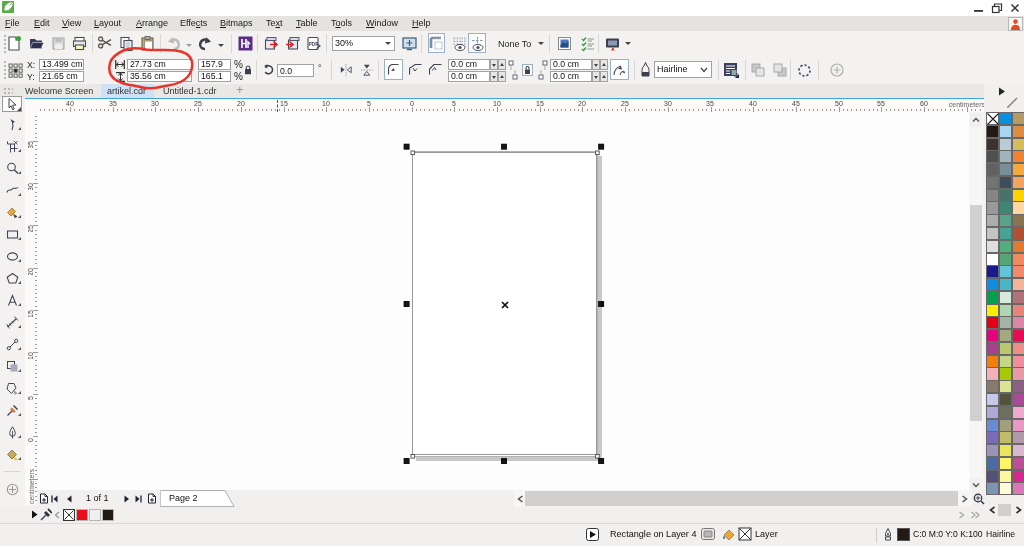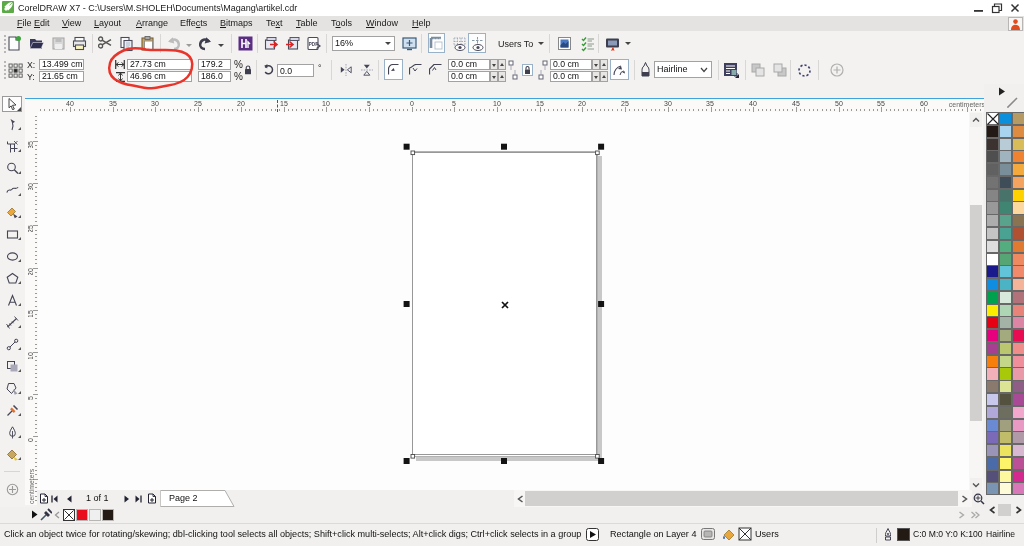--- a/index.html
+++ b/index.html
@@ -36,31 +36,30 @@
   background-size:4px 4px; }
 </style></head><body>
 <div id="app">
 
 <div id="title">
  <svg class="abs" style="left:2px;top:1px" width="12" height="12" viewBox="0 0 12 12">
    <rect x="0" y="0" width="12" height="12" rx="1" fill="#5aab46"></rect>
    <path d="M10.5 1.5 C8.5 1 6.5 1.8 5 3.3 L2.2 6.1 L3.5 6.5 L2 8 L4 10 L5.5 8.5 L5.9 9.8 L8.7 7 C10.2 5.5 11 3.5 10.5 1.5 Z" fill="#fff"></path>
    <path d="M10.5 1.5 L7.5 4.5" stroke="#5aab46" stroke-width="0.7"></path>
  </svg>
- <span class="abs" style="left:18px;top:2.5px">CorelDRAW X7 - C:\Users\M.SHOLEH\Documents\Magang\artikel.cdr</span>
  <svg class="abs" style="left:968px;top:1px" width="56" height="14" viewBox="0 0 56 14">
    <rect x="6" y="9" width="9" height="1.8" fill="#333"></rect>
    <rect x="24.5" y="5.5" width="6.5" height="6" fill="none" stroke="#333" stroke-width="1.2"></rect>
    <path d="M26.5 5.5 V3 H33.5 V9.5 H31" fill="none" stroke="#333" stroke-width="1.2"></path>
    <path d="M43.5 3.5 L50.5 10.5 M50.5 3.5 L43.5 10.5" stroke="#333" stroke-width="1.5"></path>
  </svg>
 </div>
 
 <div id="menubar">
- <span class="menu" style="left:17px"><u>F</u>ile</span>
+ <span class="menu" style="left:5px"><u>F</u>ile</span>
  <span class="menu" style="left:34px"><u>E</u>dit</span>
  <span class="menu" style="left:62px"><u>V</u>iew</span>
  <span class="menu" style="left:94px"><u>L</u>ayout</span>
  <span class="menu" style="left:136px"><u>A</u>rrange</span>
  <span class="menu" style="left:180px">Effe<u>c</u>ts</span>
  <span class="menu" style="left:220px"><u>B</u>itmaps</span>
  <span class="menu" style="left:266px">Te<u>x</u>t</span>
  <span class="menu" style="left:296px"><u>T</u>able</span>
  <span class="menu" style="left:331px">T<u>o</u>ols</span>
  <span class="menu" style="left:366px"><u>W</u>indow</span>
@@ -137,21 +136,21 @@
         <rect x="4.5" y="5" width="9" height="9" fill="#e8e8f2" stroke="#4a4a5a" stroke-width="1.1"></rect>
         <rect x="6" y="2.5" width="9" height="3" fill="#d8d8e8" stroke="#4a4a5a" stroke-width="0.9"></rect>
         <path d="M2 9.5 H8 M5.5 6.5 L9 9.5 L5.5 12.5" stroke="#d22" stroke-width="1.6" fill="none"></path>
       </svg>
 <svg class="abs" style="left:305px;top:4px" width="17" height="17" viewBox="0 0 17 17">
         <rect x="3" y="2.5" width="10" height="12" rx="1" fill="#fff" stroke="#4a4a5a" stroke-width="1.1"></rect>
         <text x="3.8" y="10.5" font-size="4.6" font-weight="bold" fill="#4a4a5a">PDF</text>
         <path d="M11.5 8.5 L15 11 L11.5 13.5" fill="none" stroke="#4a4a5a" stroke-width="1.2"></path>
       </svg>
 <div class="sep" style="left:326px;top:3px;height:19px"></div>
-<div class="field" style="left:332px;top:5px;width:63px;height:15px;line-height:13px;font-size:9px">16%</div>
+<div class="field" style="left:332px;top:5px;width:63px;height:15px;line-height:13px;font-size:9px">30%</div>
 <div class="caret" style="left:385px;top:11px"></div>
 <svg class="abs" style="left:401px;top:4px" width="17" height="17" viewBox="0 0 17 17">
         <rect x="2" y="3" width="13" height="10" fill="#cfe0f0" stroke="#3b5a78" stroke-width="1.2"></rect>
         <path d="M8.5 5 V11 M5.5 8 H11.5" stroke="#3b5a78" stroke-width="1.2"></path>
         <path d="M6 14.5 H11" stroke="#3b5a78" stroke-width="1.4"></path>
       </svg>
 <div class="sep" style="left:421px;top:3px;height:19px"></div>
 <div class="abs" style="left:428px;top:2px;width:17px;height:20px;background:#fdfdfd;border:1px solid #9ab2c8"></div>
 <svg class="abs" style="left:428px;top:4px" width="17" height="17" viewBox="0 0 17 17">
         <path d="M3 3 V13 M3 3 H13" stroke="#7a8ea0" stroke-width="2.6"></path>
@@ -162,21 +161,21 @@
         <path d="M3 3 H14 M3 6.5 H14 M3 10 H14 M3 3 V10 M6.5 3 V10 M10 3 V10 M14 3 V10" stroke="#9aa8b8" stroke-width="0.9" stroke-dasharray="1.5 1"></path>
         <ellipse cx="9" cy="12.5" rx="5" ry="3" fill="#fff" stroke="#4a4a5a" stroke-width="1"></ellipse>
         <circle cx="9" cy="12.5" r="1.6" fill="#4a4a5a"></circle>
       </svg>
 <div class="abs" style="left:468px;top:2px;width:18px;height:20px;background:#fdfdfd;border:1px solid #9ab2c8"></div>
 <svg class="abs" style="left:469px;top:4px" width="17" height="17" viewBox="0 0 17 17">
         <path d="M8.5 2 V10 M3 5.5 H14" stroke="#8899aa" stroke-width="1" stroke-dasharray="2.5 1.5"></path>
         <ellipse cx="9" cy="12.5" rx="5" ry="3" fill="#fff" stroke="#4a4a5a" stroke-width="1"></ellipse>
         <circle cx="9" cy="12.5" r="1.6" fill="#4a4a5a"></circle>
       </svg>
-<span class="abs" style="left:498px;top:8px;font-size:9px;color:#222">Users To</span>
+<span class="abs" style="left:498px;top:8px;font-size:9px;color:#222">None To</span>
 <div class="caret" style="left:538px;top:11px"></div>
 <div class="sep" style="left:549px;top:3px;height:19px"></div>
 <svg class="abs" style="left:556px;top:4px" width="17" height="17" viewBox="0 0 17 17">
         <rect x="2.5" y="2.5" width="12" height="12" fill="#fff" stroke="#888" stroke-width="1"></rect>
         <rect x="4.5" y="4.5" width="8" height="8" fill="#4a78c0"></rect>
         <path d="M4.5 10 L7.5 7 L9.5 9 L12.5 6 V12.5 H4.5 Z" fill="#2a4a80"></path>
       </svg>
 <svg class="abs" style="left:579px;top:4px" width="17" height="17" viewBox="0 0 17 17">
         <path d="M3 4 L4.5 5.5 L7 2.5 M3 9 L4.5 10.5 L7 7.5 M3 14 L4.5 15.5 L7 12.5" stroke="#3a9a3a" stroke-width="1.4" fill="none"></path>
         <path d="M8.5 4 H15 M8.5 6 H13 M8.5 9 H15 M8.5 11 H13 M8.5 14 H15" stroke="#8a9a8a" stroke-width="1"></path>
@@ -208,23 +207,23 @@
 <div class="field" style="left:39px;top:15px;width:45px">21.65 cm</div>
 <svg class="abs" style="left:115px;top:4px" width="10" height="9" viewBox="0 0 10 9">
         <path d="M0.7 0 V9 M9.3 0 V9" stroke="#333" stroke-width="1.2"></path>
         <path d="M1 4.5 H9 M3.5 2.5 L1 4.5 L3.5 6.5 M6.5 2.5 L9 4.5 L6.5 6.5" stroke="#333" stroke-width="1" fill="none"></path>
       </svg>
 <div class="field" style="left:127px;top:3px;width:65px">27.73 cm</div>
 <svg class="abs" style="left:115.5px;top:15.5px" width="9" height="10" viewBox="0 0 9 10">
         <path d="M0 0.7 H9 M0 9.3 H9" stroke="#333" stroke-width="1.2"></path>
         <path d="M4.5 1 V9 M2.5 3.5 L4.5 1 L6.5 3.5 M2.5 6.5 L4.5 9 L6.5 6.5" stroke="#333" stroke-width="1" fill="none"></path>
       </svg>
-<div class="field" style="left:127px;top:15px;width:65px">46.96 cm</div>
-<div class="field" style="left:198px;top:3px;width:33px">179.2</div>
-<div class="field" style="left:198px;top:15px;width:33px">186.0</div>
+<div class="field" style="left:127px;top:15px;width:65px">35.56 cm</div>
+<div class="field" style="left:198px;top:3px;width:33px">157.9</div>
+<div class="field" style="left:198px;top:15px;width:33px">165.1</div>
 <span class="lbl" style="left:234px;top:3px;font-size:10px">%</span>
 <span class="lbl" style="left:234px;top:15px;font-size:10px">%</span>
 <svg class="abs" style="left:244px;top:9px" width="8" height="10" viewBox="0 0 8 10">
         <rect x="1" y="4" width="6" height="5.2" rx="0.5" fill="#3e3e4e"></rect>
         <path d="M2.2 4 V2.8 a1.8 1.8 0 0 1 3.6 0 V4" fill="none" stroke="#3e3e4e" stroke-width="1.1"></path>
       </svg>
 <div class="sep" style="left:256px;top:4px;height:20px"></div>
 <svg class="abs" style="left:263px;top:8px" width="11" height="11" viewBox="0 0 11 11">
         <path d="M2.2 3.5 A4 4 0 1 1 2.2 8" fill="none" stroke="#3e3e4e" stroke-width="1.5"></path>
         <path d="M4.5 0.2 L1.2 1.8 L4.2 4.4 Z" fill="#3e3e4e"></path>
@@ -338,20 +337,28 @@
           <circle cx="7.5" cy="7.5" r="5.5"></circle>
         </g>
       </svg>
 <div class="sep" style="left:818px;top:4px;height:20px"></div>
 <svg class="abs" style="left:830px;top:7px" width="14" height="14" viewBox="0 0 14 14">
         <circle cx="7" cy="7" r="6" fill="none" stroke="#b0b0b0" stroke-width="1.2"></circle>
         <path d="M7 3.5 V10.5 M3.5 7 H10.5" stroke="#b0b0b0" stroke-width="1.2"></path>
       </svg>
 </div>
 
+<div id="tabbar">
+ <div class="grip" style="left:3px;top:3px;height:9px;width:10px;background-size:4px 4px"></div>
+ <span class="dtab" style="left:25px">Welcome Screen</span>
+ <div class="abs" style="left:101px;top:0;width:53px;height:14px;background:#cfe2f5"></div>
+ <span class="dtab" style="left:107px">artikel.cdr</span>
+ <span class="dtab" style="left:163px">Untitled-1.cdr</span>
+ <span class="dtab" style="left:236px;color:#999;font-size:13px;top:-1px">+</span>
+</div>
 <div id="blueline"></div>
 
 <div id="hruler">
 <div class="rnum" style="left:24px;top:0.5px;width:16px;text-align:center">40</div>
 <div class="rnum" style="left:67px;top:0.5px;width:16px;text-align:center">35</div>
 <div class="rnum" style="left:109px;top:0.5px;width:16px;text-align:center">30</div>
 <div class="rnum" style="left:152px;top:0.5px;width:16px;text-align:center">25</div>
 <div class="rnum" style="left:195px;top:0.5px;width:16px;text-align:center">20</div>
 <div class="rnum" style="left:238px;top:0.5px;width:16px;text-align:center">15</div>
 <div class="rnum" style="left:280px;top:0.5px;width:16px;text-align:center">10</div>
@@ -1028,39 +1035,38 @@
 <div class="abs" style="left:102px;top:2px;width:12px;height:12px;background:#231a15;border:1px solid #b8b6b4"></div>
 <svg class="abs" style="left:958px;top:4px" width="7" height="8" viewBox="0 0 7 8">
         <path d="M1.5 1 L5.5 4 L1.5 7" fill="none" stroke="#aaa" stroke-width="1.4"></path>
       </svg>
 <svg class="abs" style="left:970px;top:4px" width="10" height="8" viewBox="0 0 10 8">
         <path d="M1.5 1 L5 4 L1.5 7 M5.5 1 L9 4 L5.5 7" fill="none" stroke="#aaa" stroke-width="1.3"></path>
       </svg>
 </div>
 
 <div id="status">
- <span class="abs" style="left:4px;top:5px">Click an object twice for rotating/skewing; dbl-clicking tool selects all objects; Shift+click multi-selects; Alt+click digs; Ctrl+click selects in a group</span>
  <svg class="abs" style="left:586px;top:4px" width="13" height="13" viewBox="0 0 13 13">
         <rect x="0.5" y="0.5" width="12" height="12" rx="2" fill="#fff" stroke="#333"></rect>
         <path d="M4 3 L10 6.5 L4 10 Z" fill="#111"></path>
       </svg>
  <span class="abs" style="left:610px;top:5px">Rectangle on Layer 4</span>
  <svg class="abs" style="left:701px;top:4px" width="14" height="13" viewBox="0 0 14 13">
         <rect x="0.5" y="0.5" width="13" height="11" rx="2" fill="#e8e6e4" stroke="#777"></rect>
         <rect x="3" y="3" width="8" height="6" rx="1" fill="#b8b6b4" stroke="#777" stroke-width="0.8"></rect>
       </svg>
  <svg class="abs" style="left:722px;top:4px" width="14" height="14" viewBox="0 0 14 14">
         <path d="M2 7 L7 2 L12 7 L7 12 Z" fill="#e8a73c" stroke="#9a7a2a" stroke-width="0.8"></path>
         <path d="M1 10 C1 8.9 2 7.5 2 7.5 C2 7.5 3 8.9 3 10 A1 1 0 0 1 1 10 Z" fill="#3a6ab0"></path>
       </svg>
  <svg class="abs" style="left:738px;top:3px" width="14" height="14" viewBox="0 0 14 14">
         <rect x="1" y="1" width="12" height="12" fill="#fff" stroke="#333"></rect>
         <path d="M1 1 L13 13 M13 1 L1 13" stroke="#333" stroke-width="1"></path>
       </svg>
- <span class="abs" style="left:755px;top:5px">Users</span>
+ <span class="abs" style="left:755px;top:5px">Layer</span>
  <div class="abs" style="left:876px;top:4px;width:1px;height:15px;background:#d0cecb"></div>
  <svg class="abs" style="left:884px;top:4px" width="8" height="13" viewBox="0 0 8 13">
         <path d="M4 0.5 L2.8 3 C2 4 1.5 5 1.5 6.5 L1.5 8 H6.5 L6.5 6.5 C6.5 5 6 4 5.2 3 Z" fill="none" stroke="#334" stroke-width="0.9"></path>
         <circle cx="4" cy="6" r="0.9" fill="#334"></circle>
         <path d="M1.5 9 H6.5 V12 H1.5 Z" fill="none" stroke="#334" stroke-width="0.9"></path>
       </svg>
  <div class="abs" style="left:897px;top:4px;width:13px;height:13px;background:#241a14;border:1px solid #555"></div>
  <span class="abs" style="left:913px;top:5px;font-size:8.6px">C:0 M:0 Y:0 K:100</span>
  <span class="abs" style="left:986px;top:5px;font-size:8.6px">Hairline</span>
 </div>

